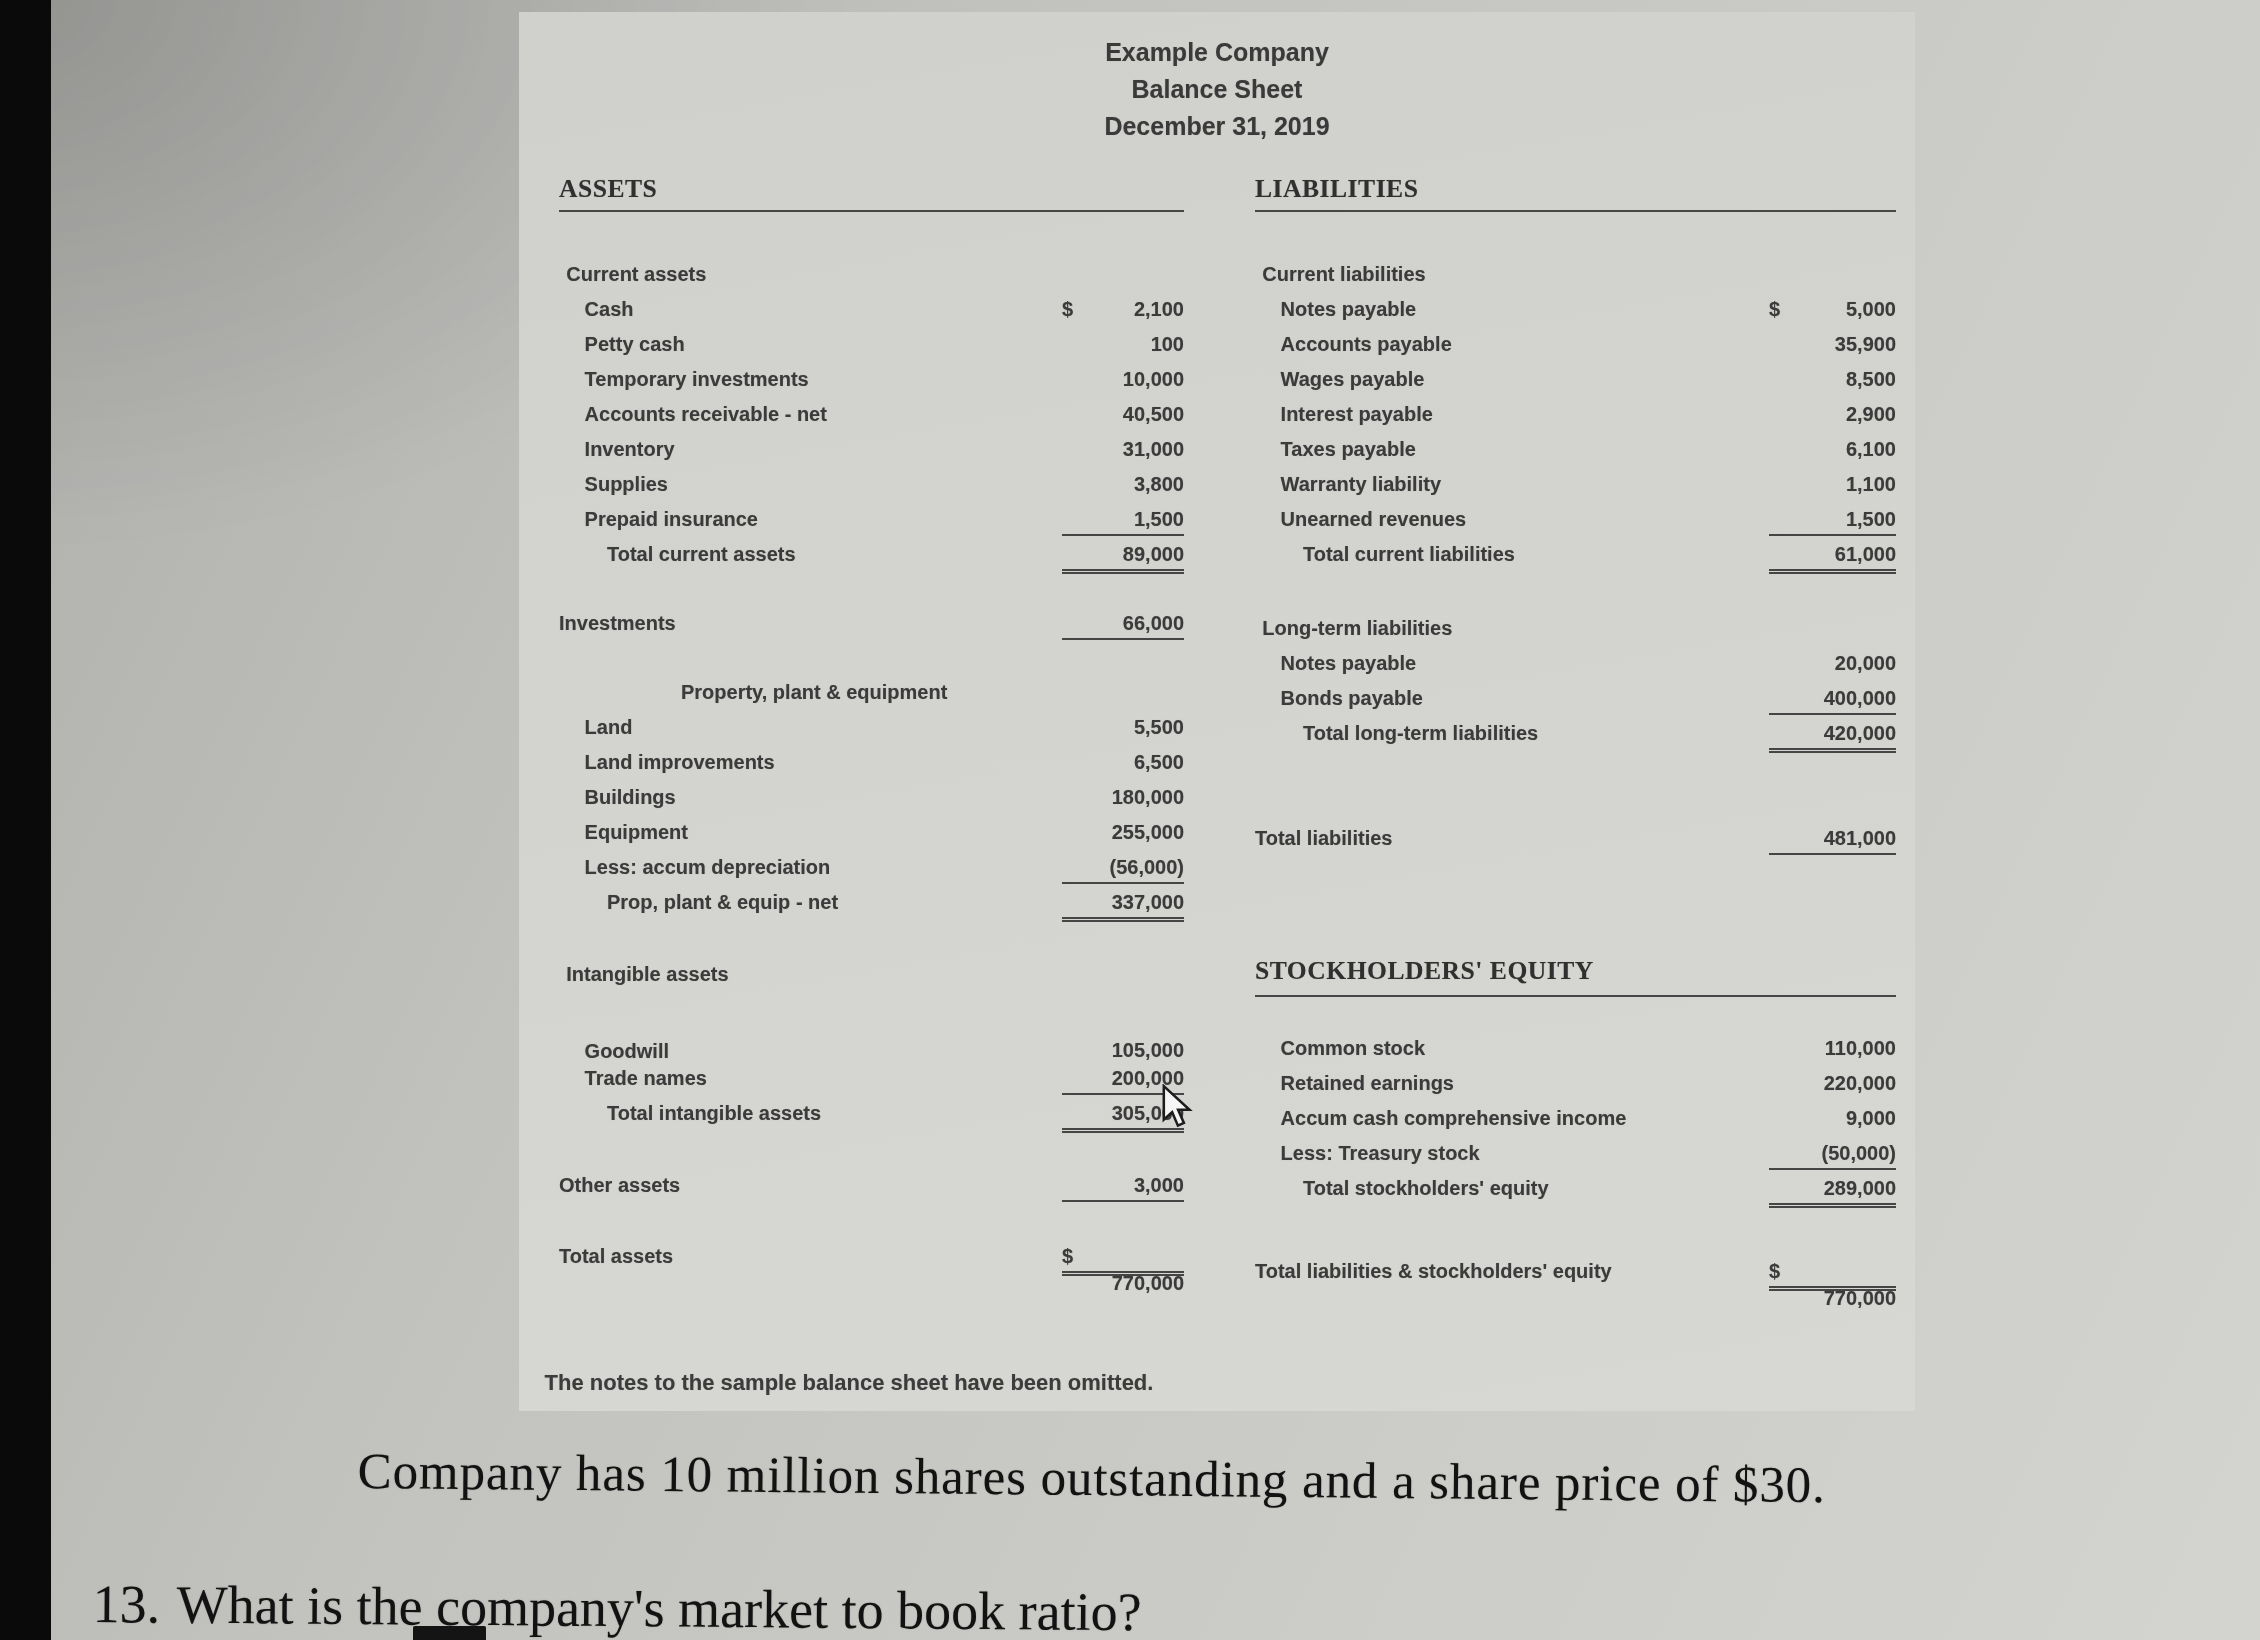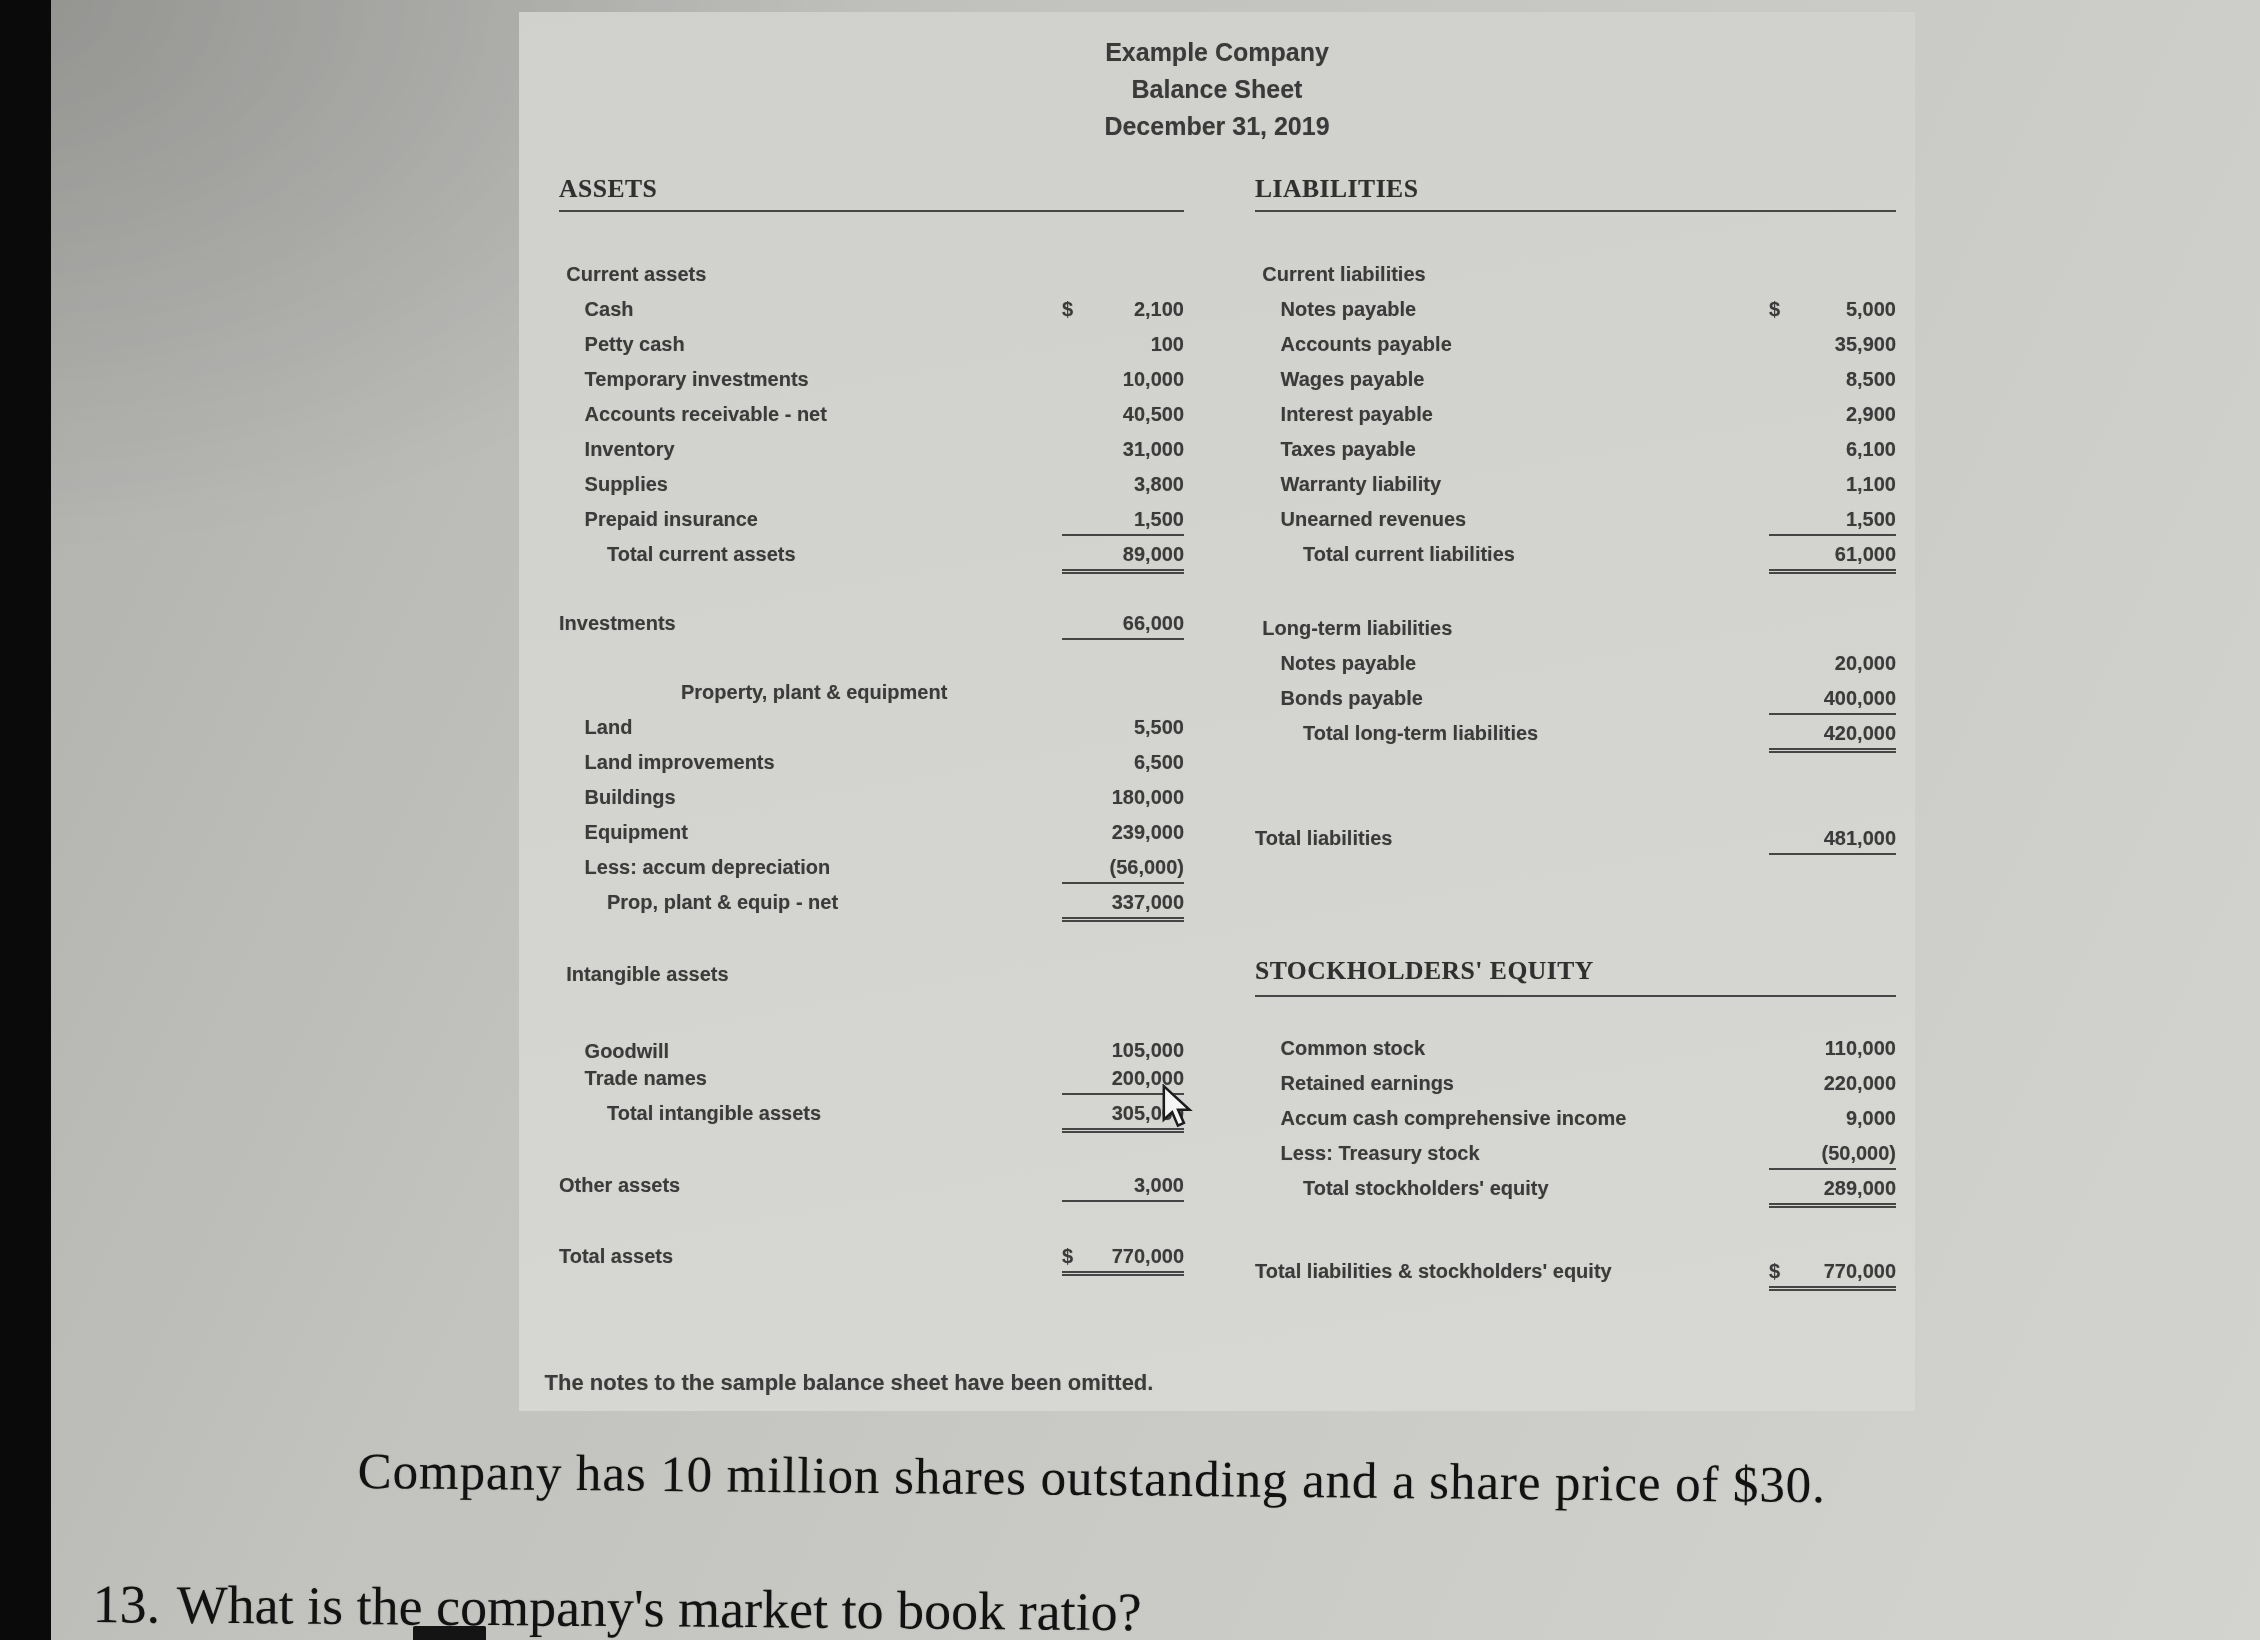--- a/index.html
+++ b/index.html
@@ -39,21 +39,21 @@
   #col-assets .amt{width:122px;}
   #col-liab  .amt{width:127px;}
   .dollar{width:31px;}
   .val{flex:1;text-align:right;}
 
   .t-sec  .lbl{padding-left:7.3px;}
   .t-item .lbl{padding-left:25.6px;}
   .t-tot  .lbl{padding-left:48px;}
 
   .r-s .amt{border-bottom:2.3px solid #454545;}
-  .r-d .amt{border-bottom:5.5px double #454545;}
+  .r-d .amt{border-bottom:5.5px double #454545;flex-direction:column;}
 
   .t-eqheader{height:40px;line-height:31px;border-bottom:2.3px solid #474747;
     font-family:"Liberation Serif",serif;font-size:25.6px;letter-spacing:0.5px;color:#303030;}
   .t-eqheader .amt{border:none;}
 
   .note{position:absolute;left:25.6px;top:1358px;font-weight:700;font-size:22px;color:#3c3c3c;}
 
   .big-line{position:absolute;font-family:"Liberation Serif",serif;color:#121212;
     white-space:nowrap;text-shadow:0 0 1.4px rgba(0,0,0,.25);}
   #context-line{left:358px;top:1442px;font-size:51px;letter-spacing:0.9px;
@@ -193,21 +193,21 @@
         <span class="amt">
           <span class="dollar"></span>
           <span class="val">180,000</span>
         </span>
       </div>
 
       <div class="row t-item">
         <span class="lbl">Equipment</span>
         <span class="amt">
           <span class="dollar"></span>
-          <span class="val">239,000</span>
+          <span class="val">255,000</span>
         </span>
       </div>
 
       <div class="row t-item r-s">
         <span class="lbl">Less: accum depreciation</span>
         <span class="amt">
           <span class="dollar"></span>
           <span class="val">(56,000)</span>
         </span>
       </div>

